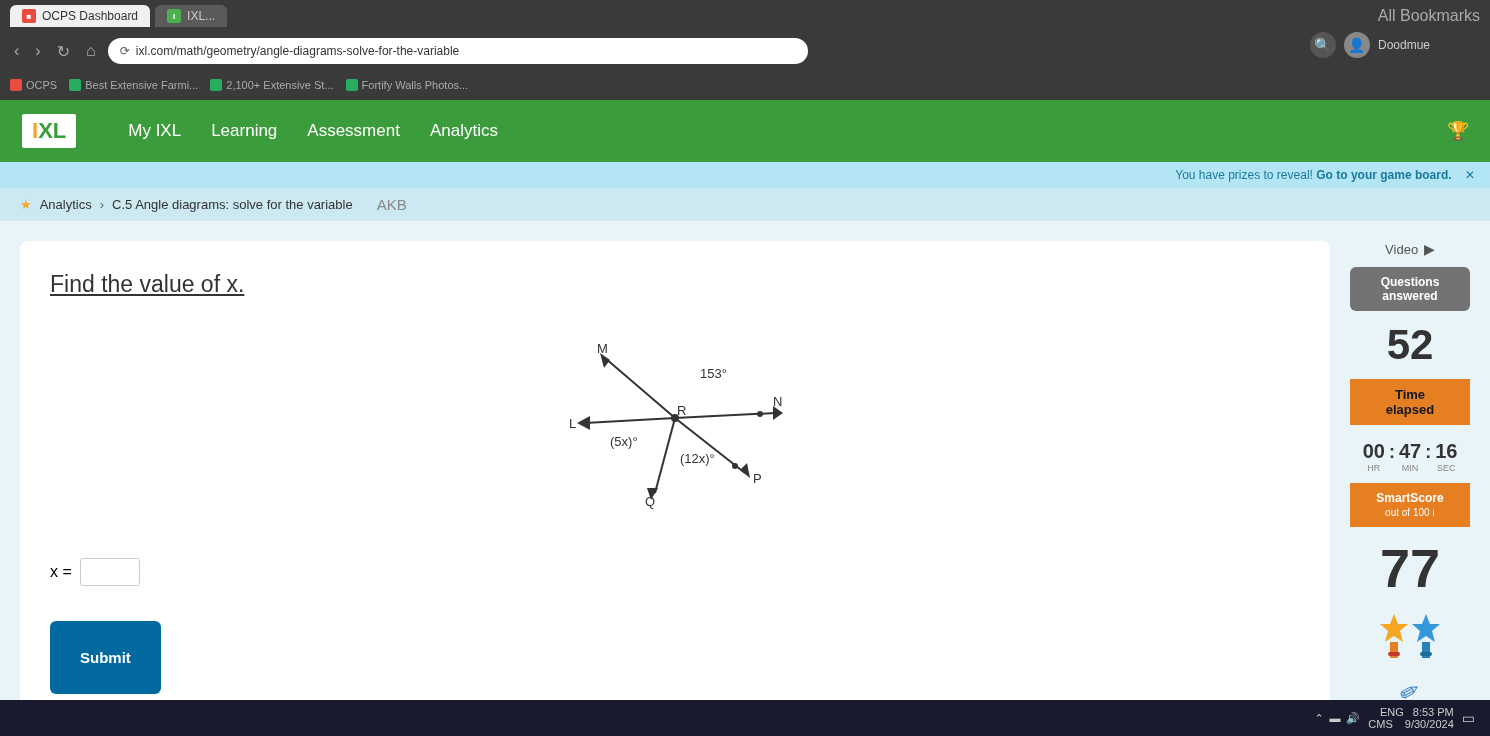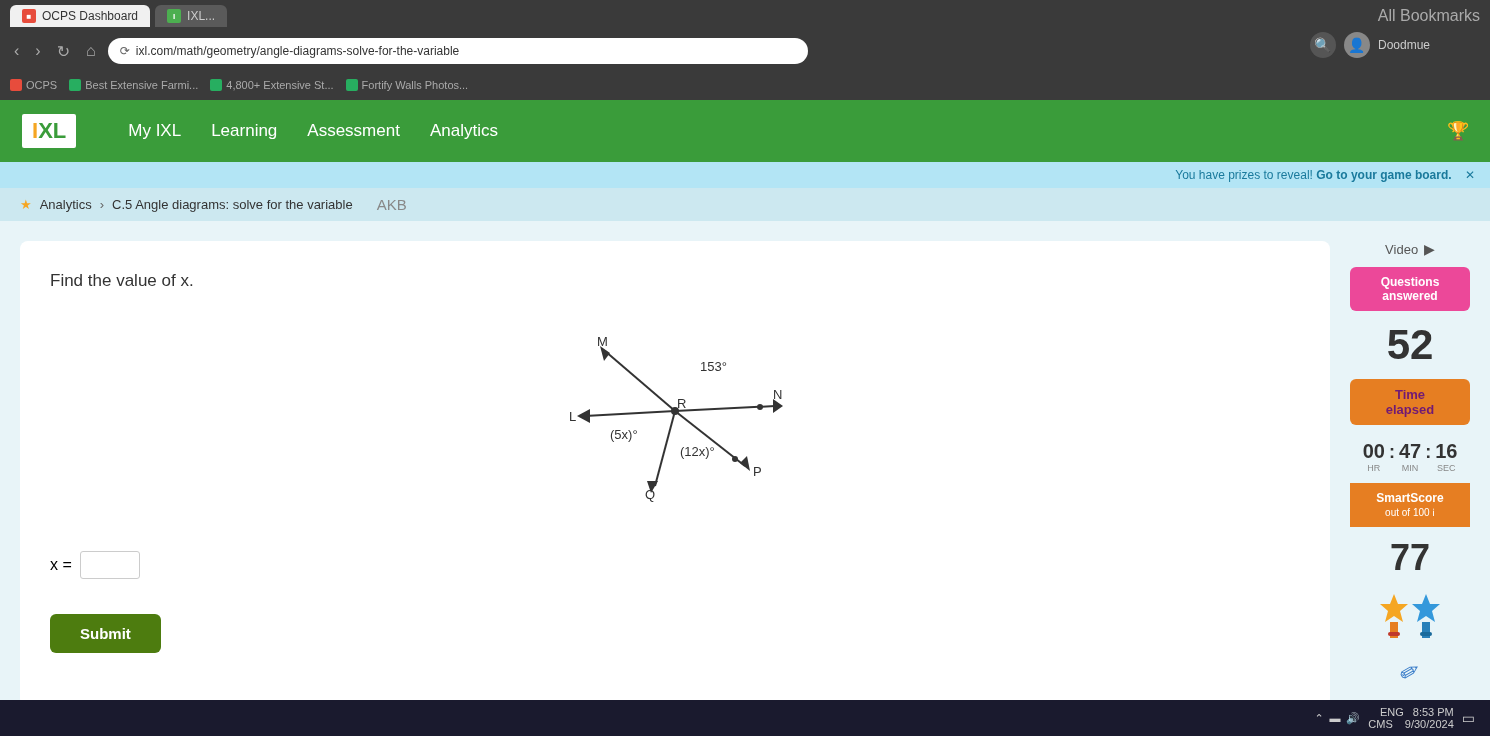--- a/index.html
+++ b/index.html
@@ -53,37 +53,37 @@
     
     
     .problem-card { background: #fff; border-radius: 8px; flex: 1; padding: 30px; min-height: 400px; position: relative; }
     
     
     .diagram-area { position: relative; width: 300px; height: 220px; margin: 20px auto; }
     
     
     .right-panel { width: 120px; display: flex; flex-direction: column; gap: 10px; align-items: center; }
     .video-btn { display: flex; align-items: center; gap: 6px; font-size: 13px; color: #555; cursor: pointer; }
-    .questions-answered-btn { background: #ec4899; color: #fff; border-radius: 6px; padding: 8px 12px; text-align: center; font-size: 12px; font-weight: bold; cursor: pointer; width: 100%; }
+    .questions-answered-btn { background: #737373; color: #fff; border-radius: 6px; padding: 8px 12px; text-align: center; font-size: 12px; font-weight: bold; cursor: pointer; width: 100%; }
     .score-number { font-size: 42px; font-weight: bold; color: #333; text-align: center; }
-    .time-elapsed-btn { background: #e67e22; color: #701a75; border-radius: 6px; padding: 8px 12px; text-align: center; font-size: 13px; font-weight: bold; cursor: pointer; width: 100%; }
+    .time-elapsed-btn { background: #e67e22; color: #0f172a; border-radius: 0; padding: 8px 12px; text-align: center; font-size: 13px; font-weight: bold; cursor: pointer; width: 100%; }
     .time-display { display: flex; gap: 4px; justify-content: center; align-items: flex-start; margin-top: 5px; }
     .time-unit { text-align: center; }
     .time-val { font-size: 20px; font-weight: bold; color: #333; }
     .time-label { font-size: 9px; color: #888; text-transform: uppercase; }
     .time-sep { font-size: 18px; font-weight: bold; color: #333; padding-top: 2px; }
     .smart-score-btn { background: #e67e22; color: #fff; border-radius: 0; padding: 8px 12px; text-align: center; font-size: 12px; font-weight: bold; cursor: pointer; width: 100%; }
     .smart-score-info { font-size: 10px; font-weight: normal; }
-    .smart-score-number { font-size: 36px; font-weight: bold; color: #333; text-align: right; }
+    .smart-score-number { font-size: 54px; font-weight: bold; color: #333; text-align: right; }
 
     
     .badges { display: flex; gap: 4px; justify-content: center; margin-top: 5px; }
 
     
-    .submit-btn { background: #4d7c0f; color: #fff; border: none; border-radius: 6px; padding: 11px 30px; font-size: 15px; font-weight: bold; cursor: pointer; margin-top: 15px; }
+    .submit-btn { background: #0369a1; color: #fff; border: none; border-radius: 6px; padding: 28px 30px; font-size: 15px; font-weight: bold; cursor: pointer; margin-top: 15px; }
 
     
     .input-row { display: flex; align-items: center; gap: 8px; margin-top: 15px; font-size: 16px; }
     .answer-input { border: 1px solid #ccc; border-radius: 3px; width: 60px; height: 28px; padding: 2px 6px; font-size: 15px; }
 
     
     .taskbar { position: fixed; bottom: 0; left: 0; right: 0; background: #1a1a2e; height: 36px; display: flex; align-items: center; justify-content: flex-end; padding: 0 15px; gap: 8px; font-size: 11px; color: #ccc; }
     .taskbar-icons { display: flex; align-items: center; gap: 6px; }
     .taskbar-clock { text-align: right; }
 
@@ -129,21 +129,21 @@
     <div class="bookmark-item">
       <span class="fav" style="background:#e74c3c;"></span>
       <span>OCPS</span>
     </div>
     <div class="bookmark-item">
       <span class="fav" style="background:#27ae60;"></span>
       <span>Best Extensive Farmi...</span>
     </div>
     <div class="bookmark-item">
       <span class="fav" style="background:#27ae60;"></span>
-      <span>4,800+ Extensive St...</span>
+      <span>2,100+ Extensive St...</span>
     </div>
     <div class="bookmark-item">
       <span class="fav" style="background:#27ae60;"></span>
       <span>Fortify Walls Photos...</span>
     </div>
   </div>
 </div>
 
 <div class="ixl-app">
 
@@ -175,21 +175,21 @@
     <span class="star-icon">★</span>
     <span>Analytics</span>
     <span class="breadcrumb-sep">›</span>
     <span>C.5 Angle diagrams: solve for the variable</span>
     <span style="font-size:15px; color:#888; margin-left:16px;">AKB</span>
   </div>
 
   <div class="main-area">
 
     <div class="problem-card">
-      <p style="font-size:17px; color:#333; margin-bottom:20px;">Find the value of x.</p>
+      <p style="font-size:23px; color:#333; margin-bottom:20px;text-decoration:underline;">Find the value of x.</p>
 
       <div class="diagram-area">
         <svg class="diagram-svg" width="300" height="220" viewBox="0 0 300 220">
 
           <line x1="150" y1="100" x2="80" y2="40" stroke="#333" stroke-width="2"></line>
 
           <polygon points="75,35 85,42 79,50" fill="#333"></polygon>
 
           <line x1="150" y1="100" x2="60" y2="105" stroke="#333" stroke-width="2"></line>
 

